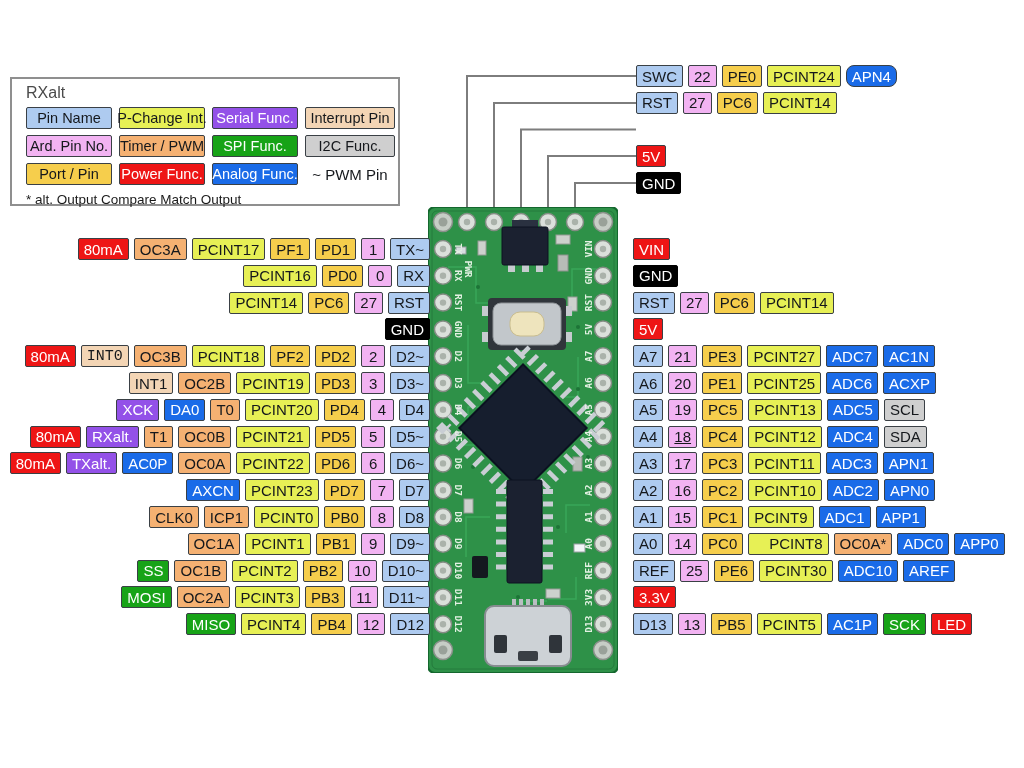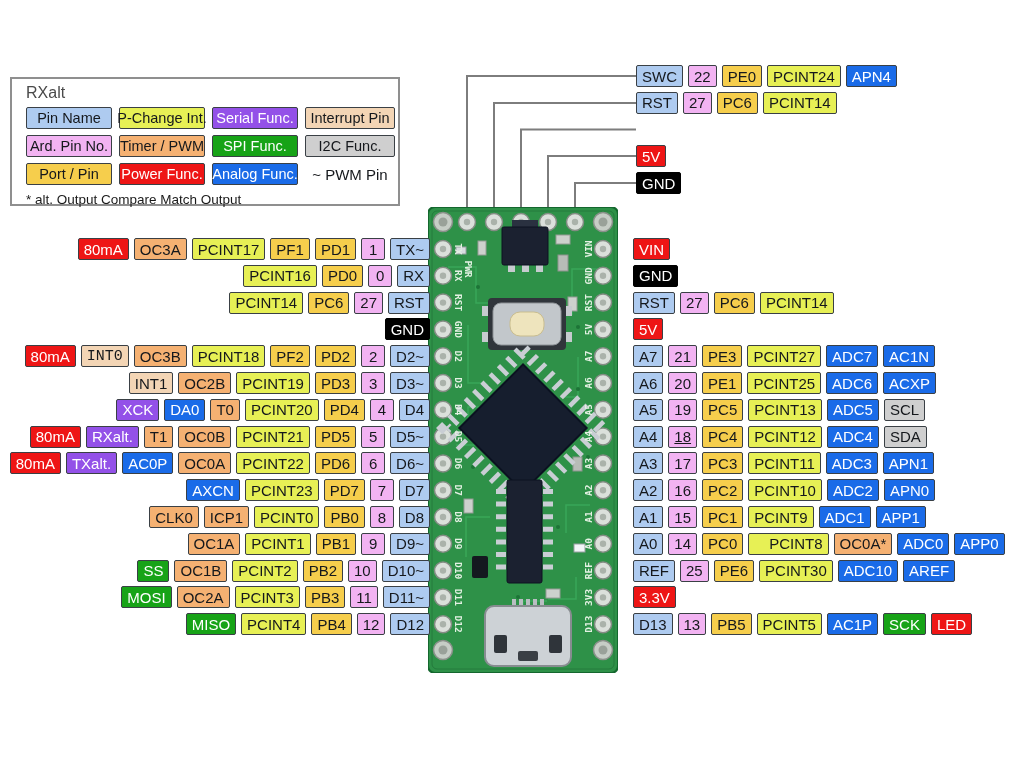--- a/index.html
+++ b/index.html
@@ -83,21 +83,21 @@
       </div>
     <div id="legend-footnote">* alt. Output Compare Match Output</div>
   </div>
 
   <div class="rows-layer" id="top-rows">
       <div class="pin-row" style="left: 636px; top: 65px;">
         <span class="pin-box" style="background: rgb(174, 203, 240);">SWC</span>
         <span class="pin-box" style="background: rgb(242, 179, 242);">22</span>
         <span class="pin-box" style="background: rgb(246, 206, 76);">PE0</span>
         <span class="pin-box" style="background: rgb(231, 240, 85);">PCINT24</span>
-        <span class="pin-box" style="background: rgb(26, 107, 232); color: rgb(255, 255, 255);">APN4</span>
+        <span class="pin-box" style="background: rgb(26, 107, 232); color: rgb(255, 255, 255); border-radius: 8px;">APN4</span>
       </div>
       <div class="pin-row" style="left: 636px; top: 91.75px;">
         <span class="pin-box" style="background: rgb(174, 203, 240);">RST</span>
         <span class="pin-box" style="background: rgb(242, 179, 242);">27</span>
         <span class="pin-box" style="background: rgb(246, 206, 76);">PC6</span>
         <span class="pin-box" style="background: rgb(231, 240, 85);">PCINT14</span>
       </div>
       <div class="pin-row" style="left: 636px; top: 145.25px;">
         <span class="pin-box" style="background: rgb(238, 21, 21); color: rgb(255, 255, 255);">5V</span>
       </div>

